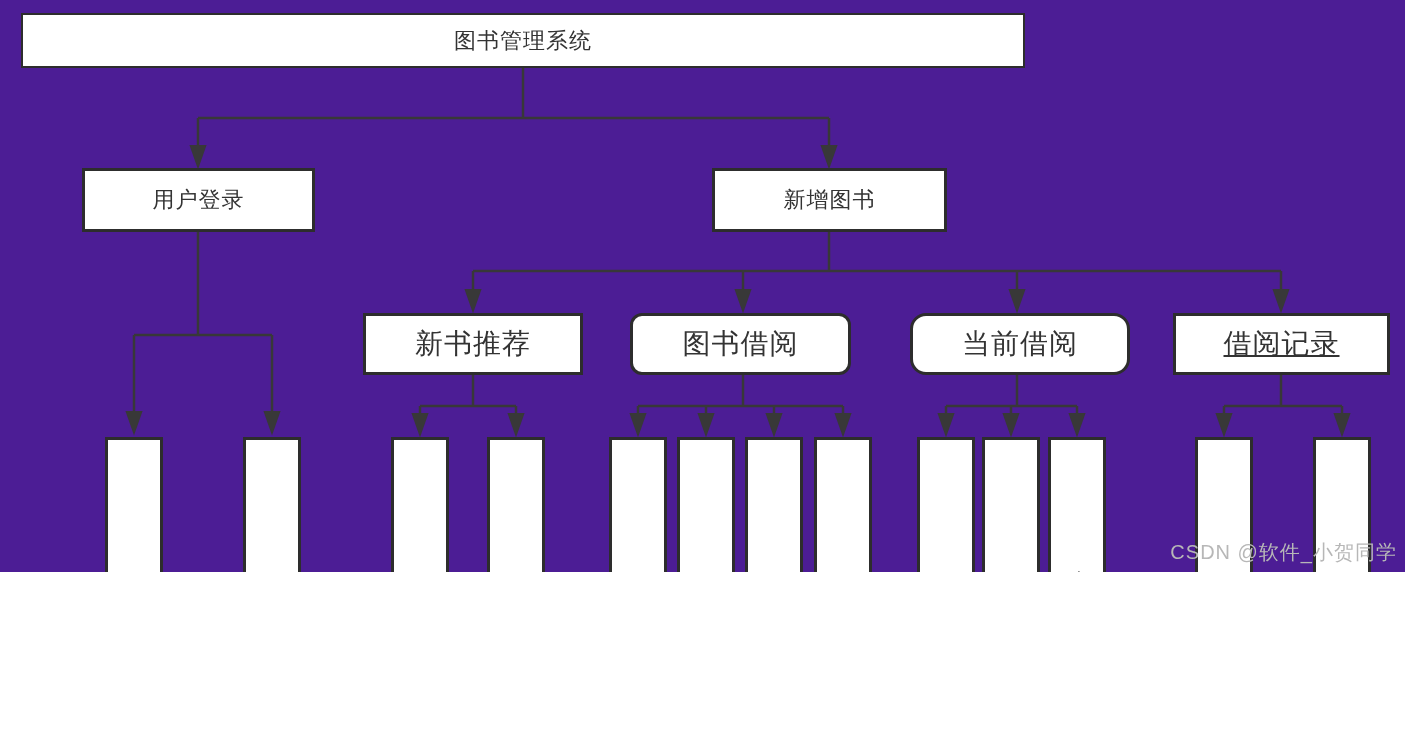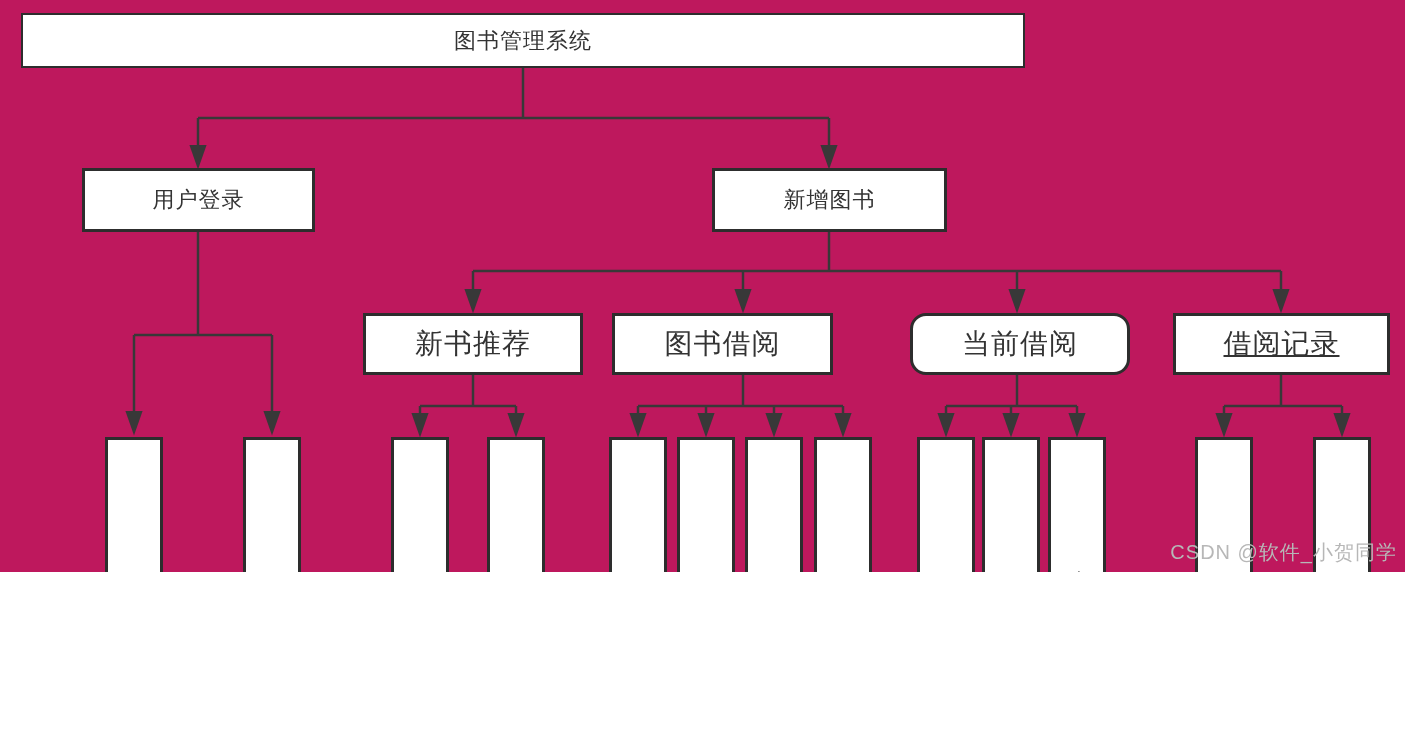--- a/index.html
+++ b/index.html
@@ -1,17 +1,17 @@
 <!DOCTYPE html>
 <html><head>
 <meta charset="utf-8">
 <style>
   html,body{margin:0;padding:0;background:#ffffff;}
   #canvas{
-    position:relative;width:1405px;height:572px;background:#be185d;
+    position:relative;width:1405px;height:572px;background:#4c1d95;
     font-family:"Liberation Sans",sans-serif;color:#333333;overflow:hidden;
   }
   #wires{position:absolute;left:0;top:0;width:1405px;height:747px;pointer-events:none;}
   .box{
     position:absolute;box-sizing:border-box;background:#ffffff;
     border:3px solid #2d2d2d;display:flex;align-items:center;justify-content:center;
     font-size:22px;letter-spacing:1px;white-space:nowrap;
   }
   .root{left:21px;top:13px;width:1004px;height:55px;border-width:2px;}
   .lvl2{top:168px;height:64px;}
@@ -19,21 +19,21 @@
   .leaf{
     top:437px;width:58px;height:297px;font-size:21px;
   }
   .leaf .vtxt{
     writing-mode:vertical-rl;text-orientation:mixed;letter-spacing:7px;
     line-height:1;display:block;
   }
   #n-user-login{left:82px;width:233px;}
   #n-book-mgmt{left:712px;width:235px;}
   #n-nbr{left:363px;width:220px;}
-  #n-bb{left:612px;width:221px;}
+  #n-bb{left:630px;width:221px;border-radius:12px;}
   #n-cb{left:910px;width:220px;border-radius:16px;}
   #n-br{left:1173px;width:217px;text-decoration:underline;}
   #l-login{left:105px;}
   #l-logout{left:243px;}
   #l-nbr1{left:391px;}
   #l-nbr2{left:487px;}
   #l-bb1{left:609px;}
   #l-bb2{left:677px;}
   #l-bb3{left:745px;}
   #l-bb4{left:814px;}

